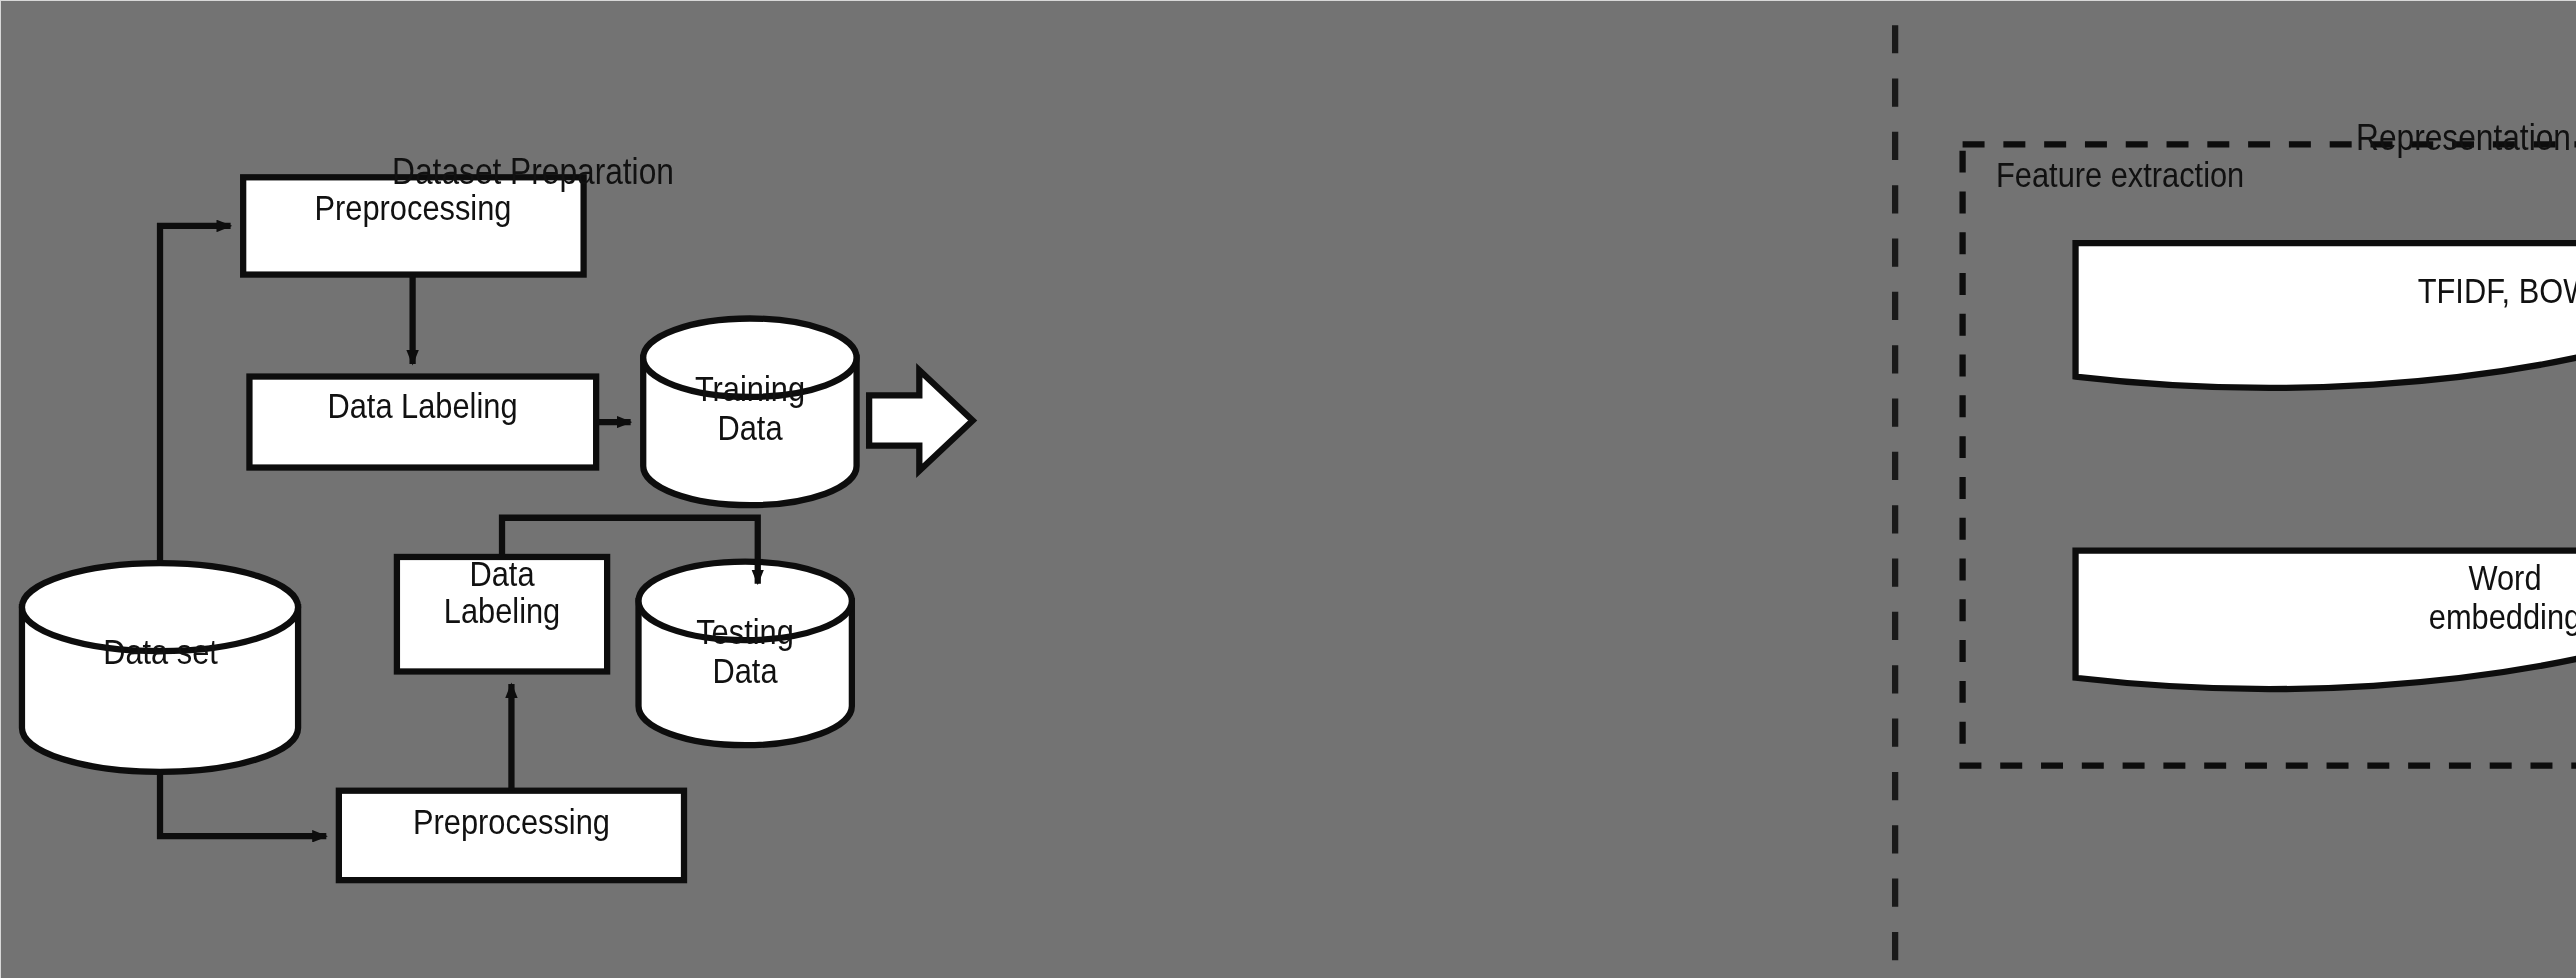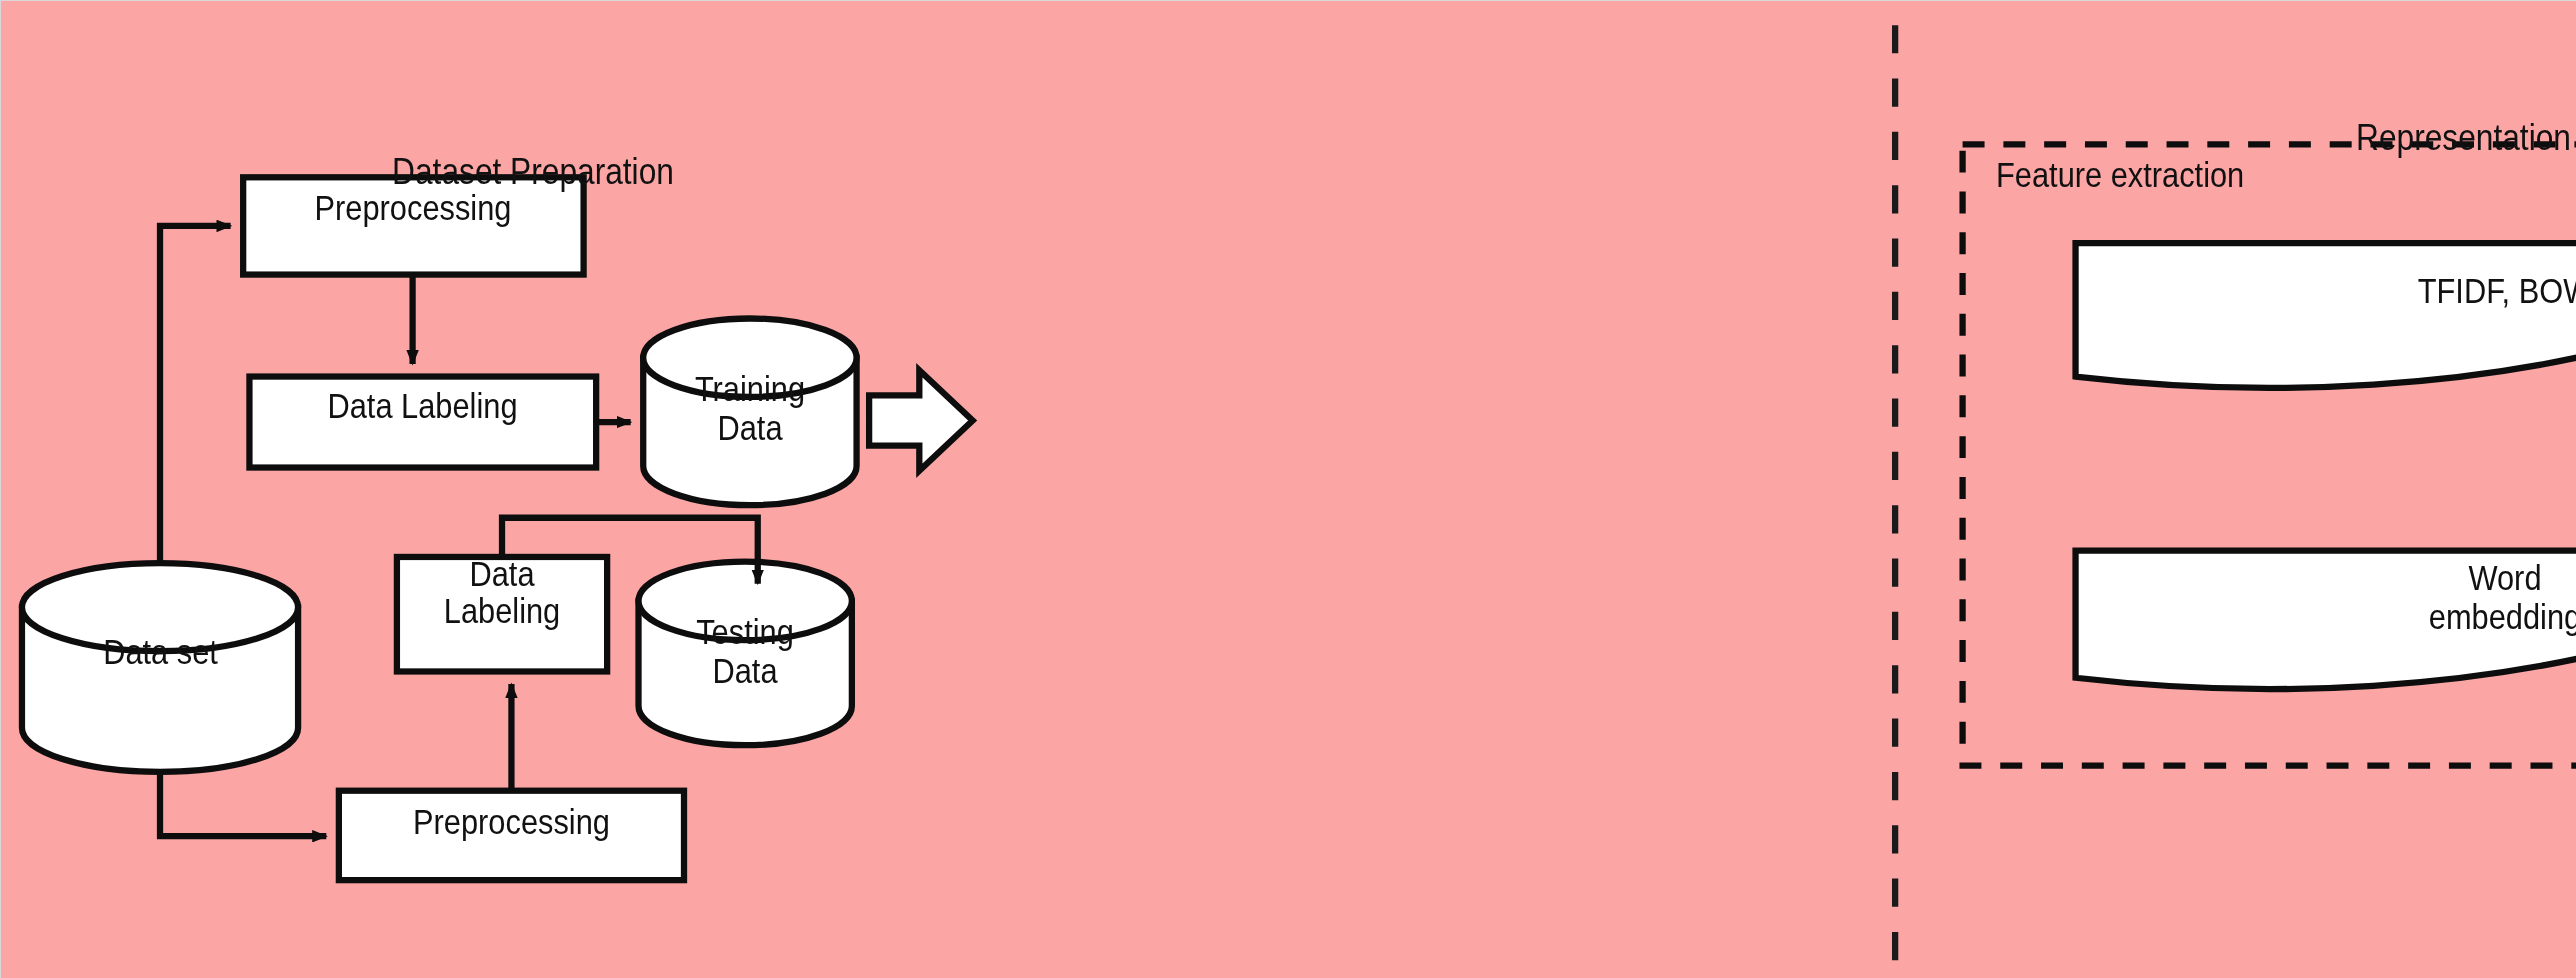--- a/index.html
+++ b/index.html
@@ -8,21 +8,21 @@
     padding: 0;
     background: #ffffff;
   }
   body {
     font-family: "Liberation Sans", "DejaVu Sans", sans-serif;
   }
   #canvas {
     position: relative;
     width: 2576px;
     height: 979px;
-    background: #fca5a5;
+    background: #737373;
     overflow: hidden;
   }
   #canvas svg {
     position: absolute;
     top: 0;
     left: 0;
     width: 2576px;
     height: 979px;
   }
   .lbl {

